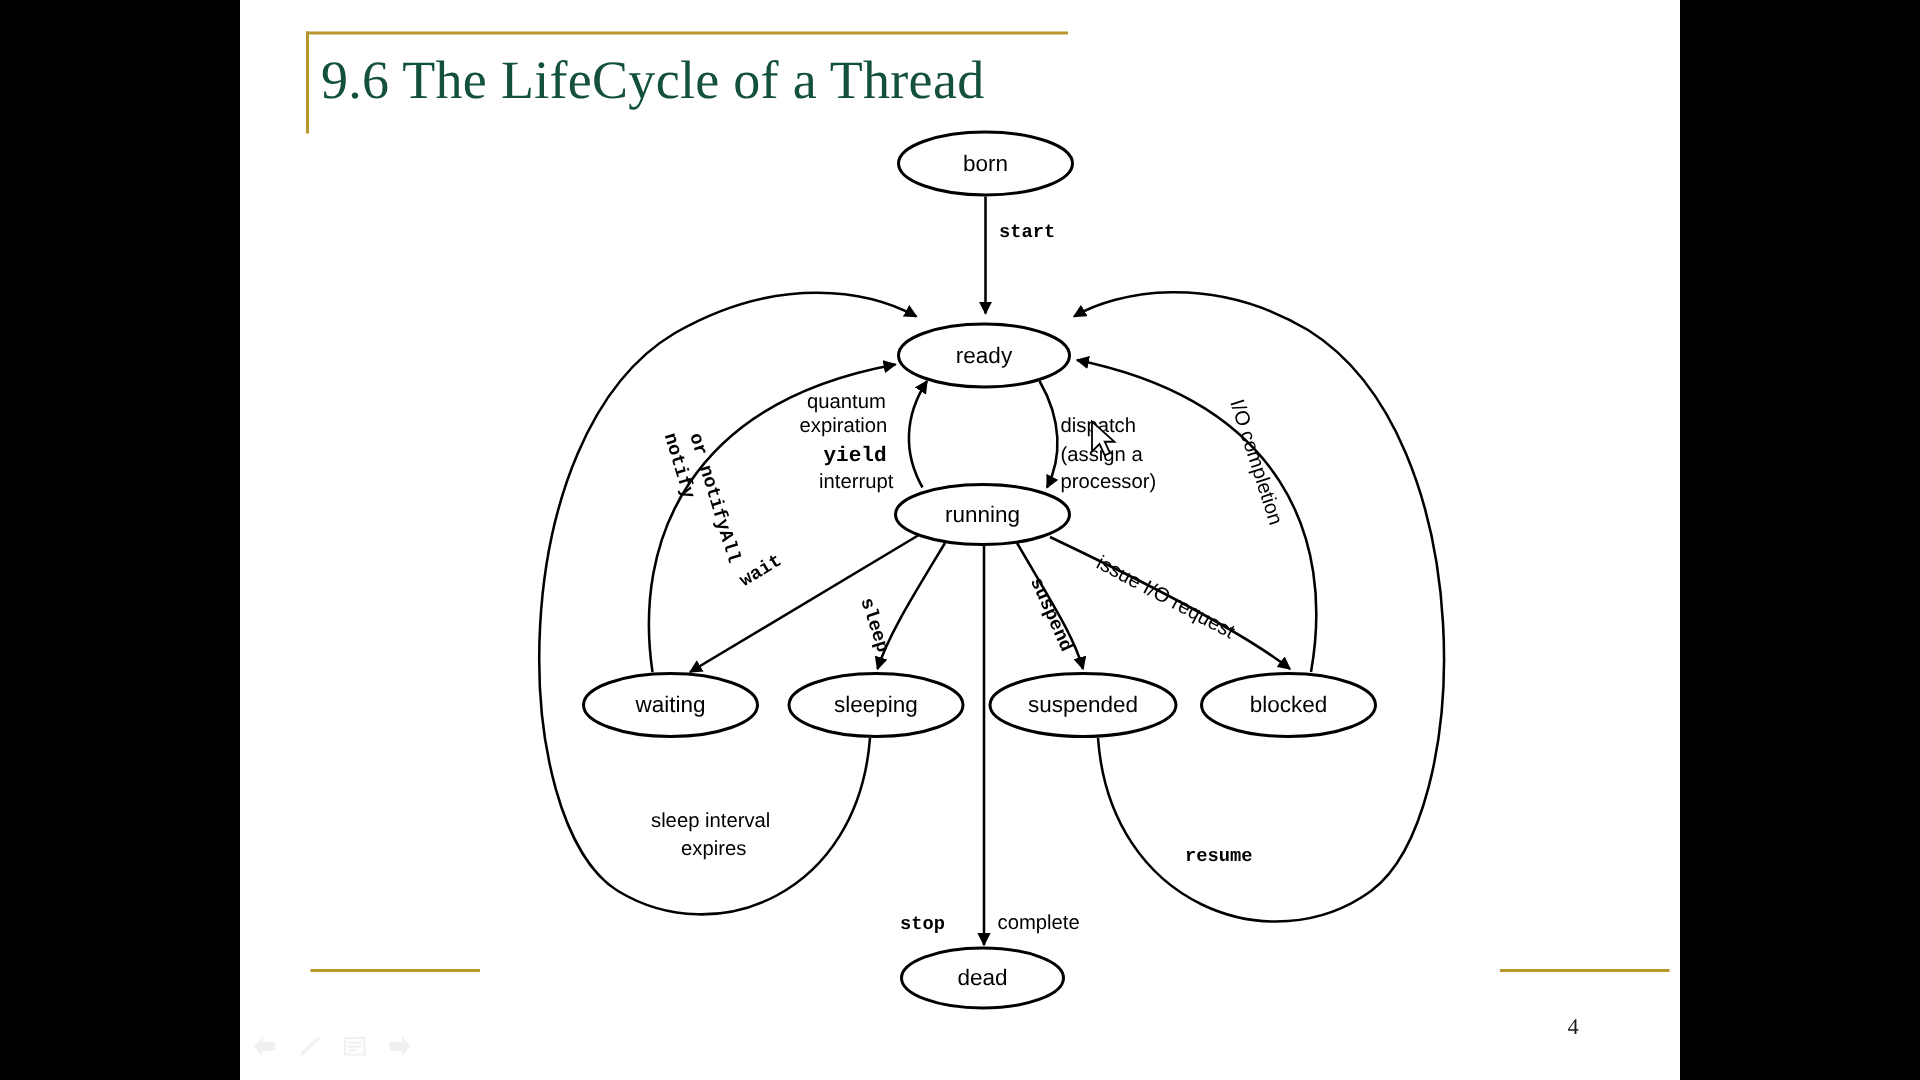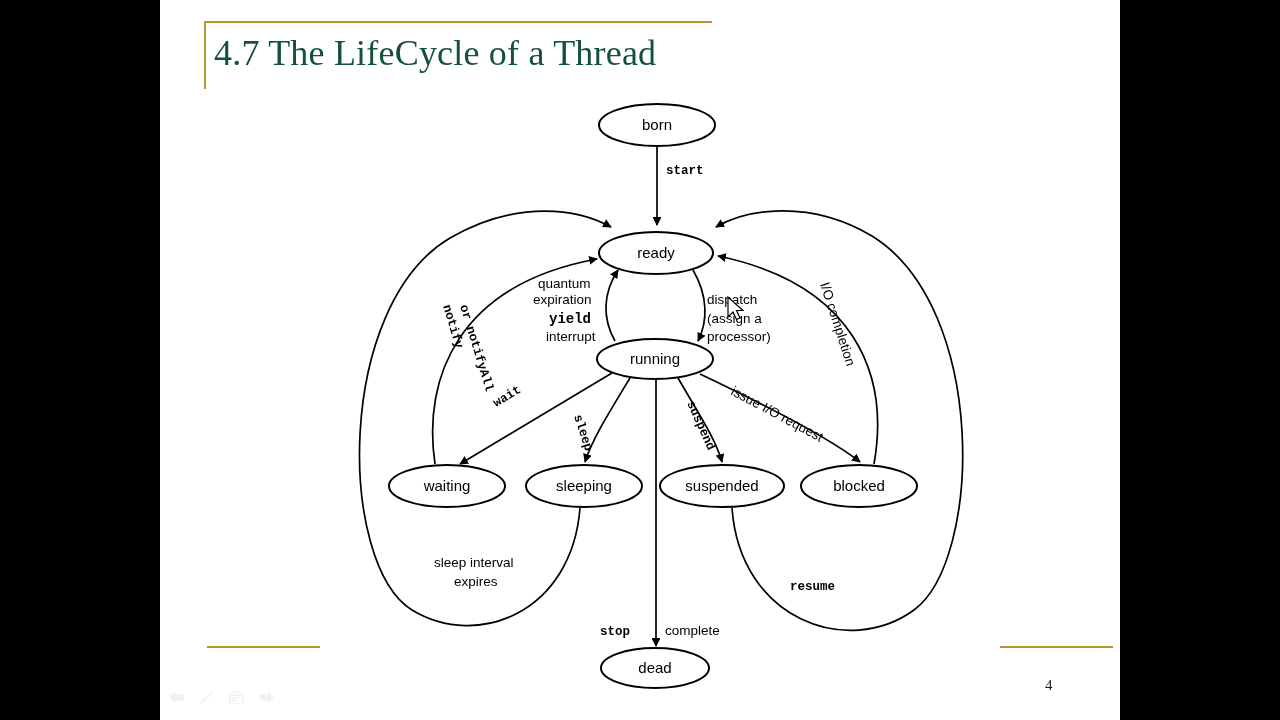--- a/index.html
+++ b/index.html
@@ -88,21 +88,21 @@
   }
   #nav-toolbar .navicon {
     width: 17px; height: 17px;
     display: block;
   }
   #nav-toolbar .navicon svg { display:block; }
 
   
   #diagram {
     position: absolute;
-    left: 160px; top: 16px;
+    left: 160px; top: 0;
     width: 960px; height: 504px;
   }
   #diagram svg { display: block; }
 
   .node-text {
     font-family: "Liberation Sans", sans-serif;
     font-size: 15px;
     fill: #000;
     text-anchor: middle;
     dominant-baseline: middle;
@@ -133,21 +133,21 @@
 <body>
 
 <div id="stage">
 
   <div id="slide"></div>
   <div class="bar" id="bar-left"></div>
   <div class="bar" id="bar-right"></div>
 
   <div id="title-rule-top"></div>
   <div id="title-rule-left"></div>
-  <div id="slide-title">4.7 The LifeCycle of a Thread</div>
+  <div id="slide-title">9.6 The LifeCycle of a Thread</div>
 
   <div class="foot-rule" id="foot-rule-left"></div>
   <div class="foot-rule" id="foot-rule-right"></div>
   <div id="page-number">4</div>
 
   <div id="nav-toolbar">
     <span class="navicon">
       <svg width="17" height="17" viewBox="0 0 17 17">
           <path d="M7 2 L1.5 8.5 L7 15 L7 11.5 L15.5 11.5 L15.5 5.5 L7 5.5 Z" fill="#d0d0d0"></path>
         </svg>

